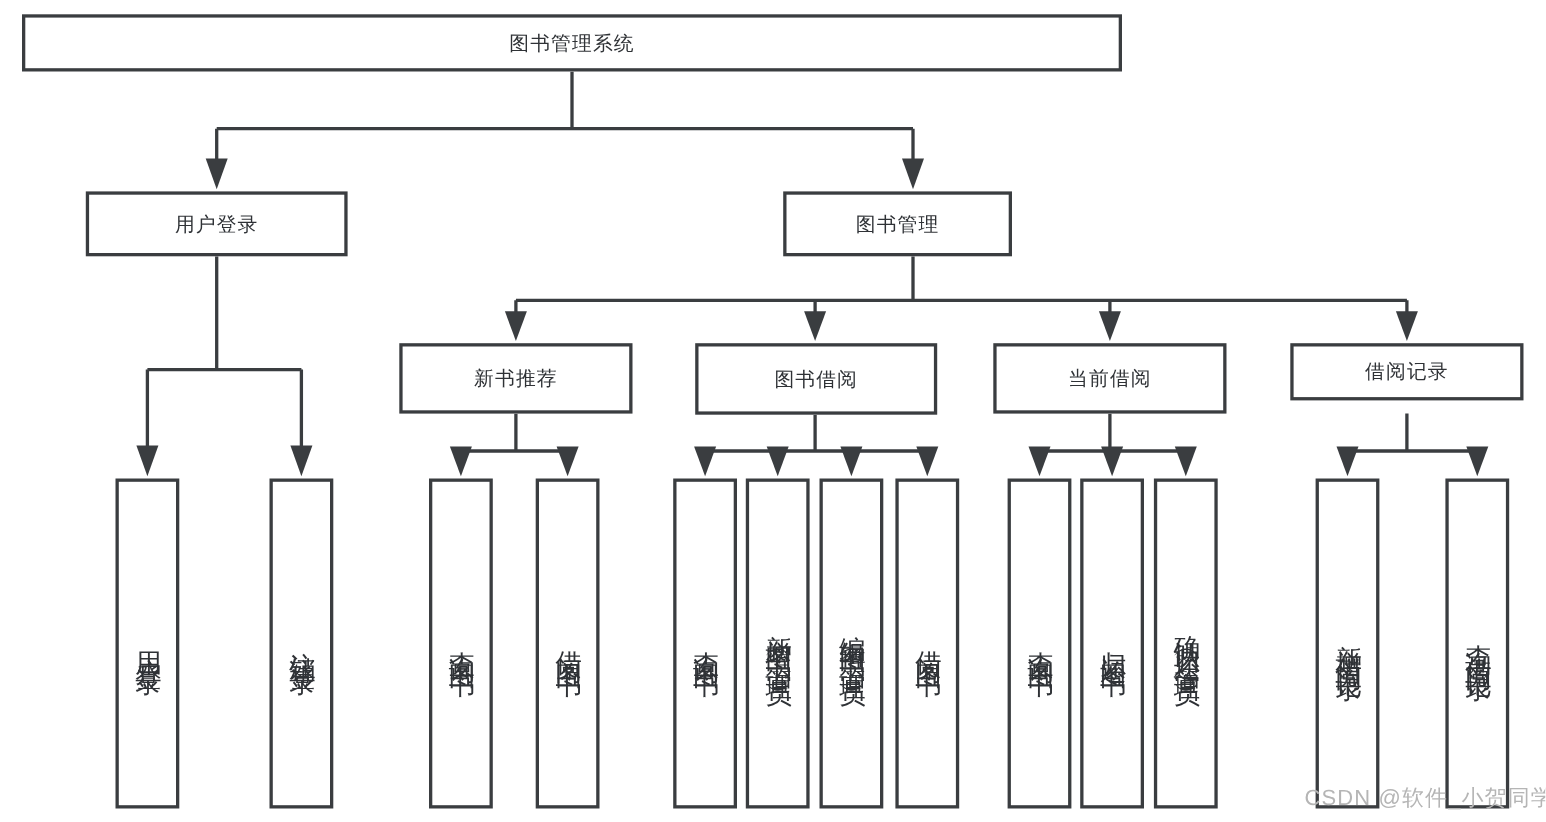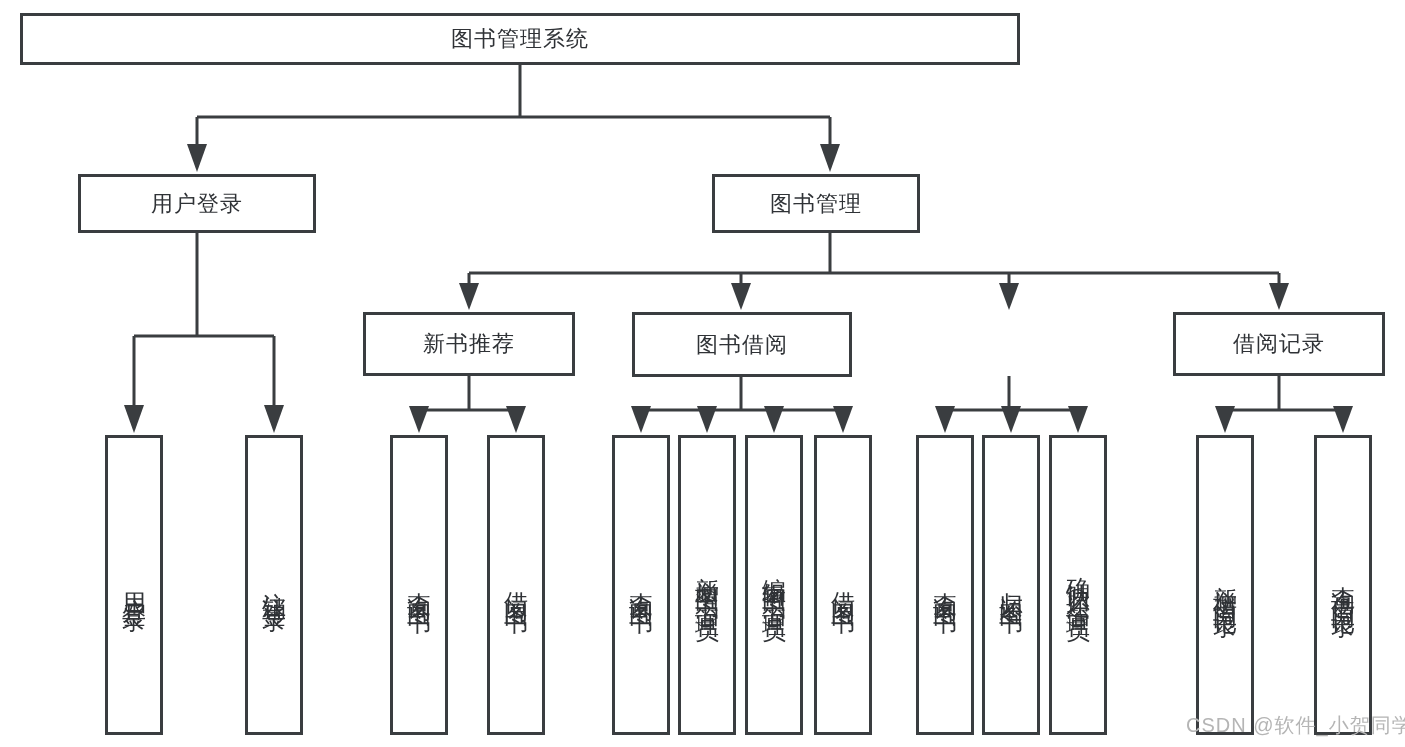--- a/index.html
+++ b/index.html
@@ -21,21 +21,21 @@
   }
   .node{
     position:absolute;
     box-sizing:border-box;
     border:3px solid var(--line);
     background:#fff;
     display:flex;align-items:center;justify-content:center;
     color:var(--text);
     z-index:1;
   }
-  .hnode{font-size:22px;letter-spacing:1px;}
+  .hnode{font-size:18px;letter-spacing:1px;}
   .leaf{z-index:1;}
   .leaf .vtext{
     writing-mode:vertical-rl;
     text-orientation:mixed;
     font-size:24px;
     letter-spacing:6px;
     line-height:1;
     color:var(--text);
     white-space:nowrap;
   }
@@ -104,21 +104,24 @@
   <div class="node hnode" style="left:712px;top:174px;width:208px;height:59px;">
     <span>图书管理</span>
   </div>
 
   <div class="node hnode" style="left:363px;top:312px;width:212px;height:64px;">
     <span>新书推荐</span>
   </div>
   <div class="node hnode" style="left:632px;top:312px;width:220px;height:65px;">
     <span>图书借阅</span>
   </div>
-  <div class="node hnode" style="left:1173px;top:312px;width:212px;height:64px;text-align:right;">
+  <div class="node hnode" style="left:903px;top:312px;width:212px;height:64px;">
+    <span>当前借阅</span>
+  </div>
+  <div class="node hnode" style="left:1173px;top:312px;width:212px;height:52px;text-align:right;">
     <span>借阅记录</span>
   </div>
 
   <div class="node leaf" style="left:105px;top:435px;width:58px;height:300px;">
     <span class="vtext">用户登录</span>
   </div>
   <div class="node leaf" style="left:245px;top:435px;width:58px;height:300px;">
     <span class="vtext">注销登录</span>
   </div>
 

